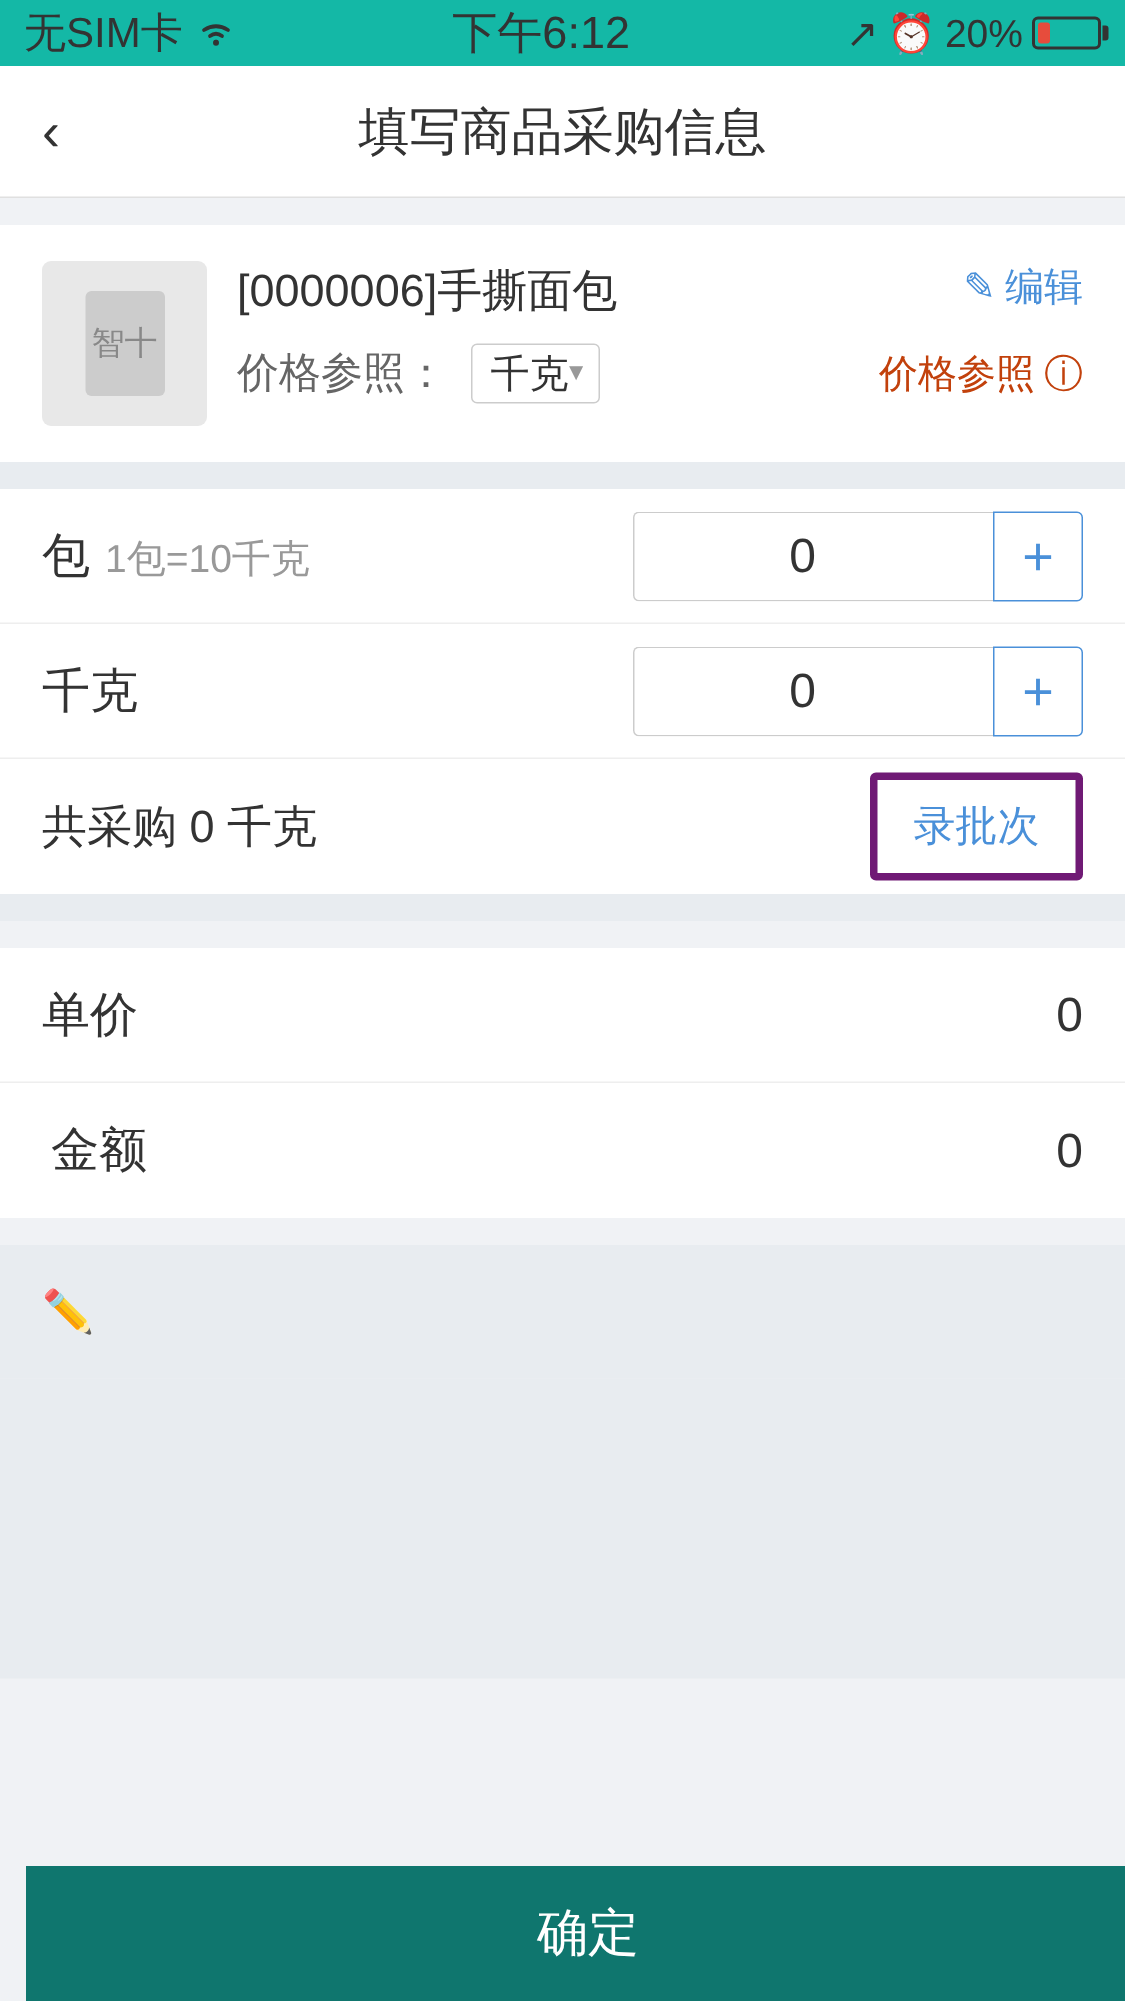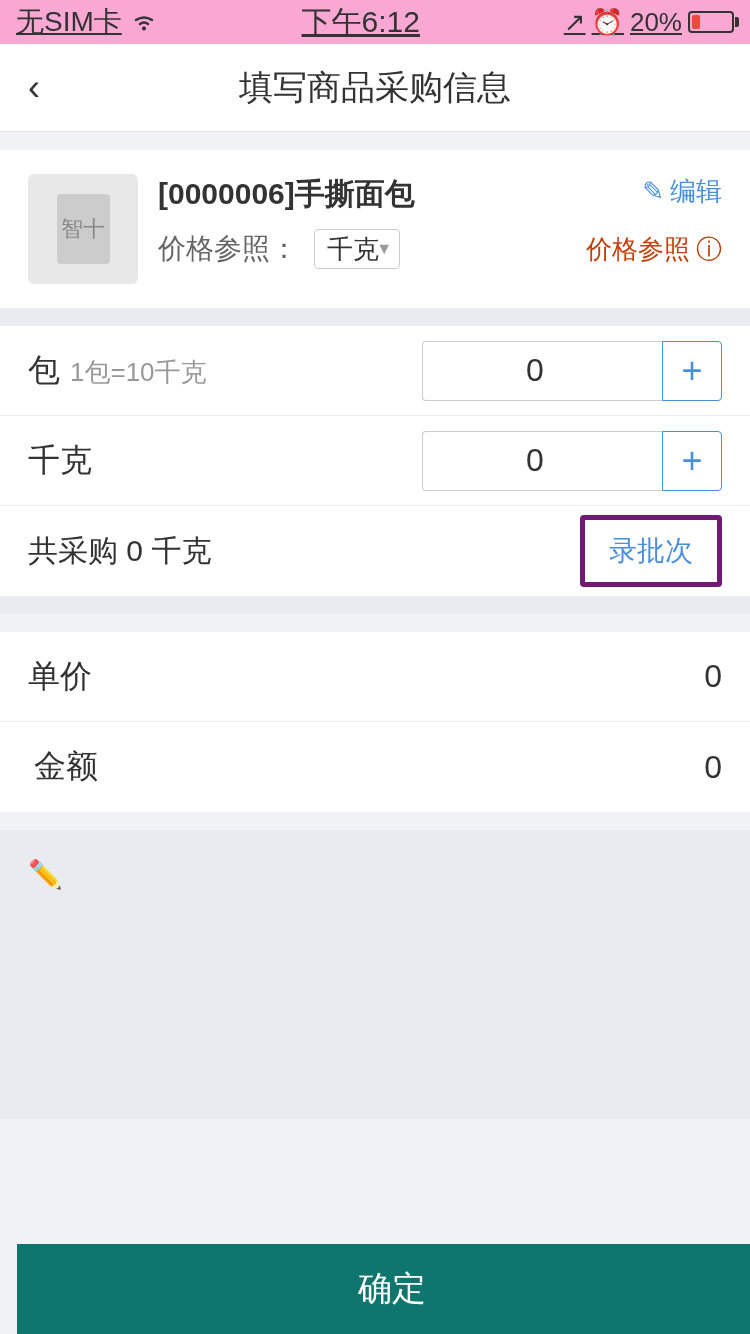--- a/index.html
+++ b/index.html
@@ -10,28 +10,27 @@
       font-family: -apple-system, "PingFang SC", "Helvetica Neue", sans-serif;
       background: #f0f2f5;
       font-size: 32px;
       color: #333;
     }
 
     
     .status-bar {
       width: 750px;
       height: 44px;
-      background: #f9a8d4;
+      background: #14b8a6;
       display: flex;
       align-items: center;
       justify-content: space-between;
       padding: 0 16px;
       font-size: 28px;
       color: #333;
-      text-decoration: underline;
     }
     .status-left { display: flex; align-items: center; gap: 8px; }
     .status-center { font-size: 30px; font-weight: 500; }
     .status-right { display: flex; align-items: center; gap: 6px; font-size: 26px; }
     .battery-icon {
       width: 46px;
       height: 22px;
       border: 2px solid #333;
       border-radius: 4px;
       position: relative;
@@ -109,21 +108,21 @@
       display: flex;
       align-items: center;
       justify-content: center;
       font-size: 22px;
       color: #888;
     }
     .product-info { flex: 1; }
     .product-name {
       font-size: 30px;
       color: #333;
-      font-weight: 700;
+      font-weight: 400;
     }
     .product-unit-row {
       display: flex;
       align-items: center;
       gap: 16px;
     }
     .product-unit-label {
       font-size: 28px;
       color: #666;
     }

